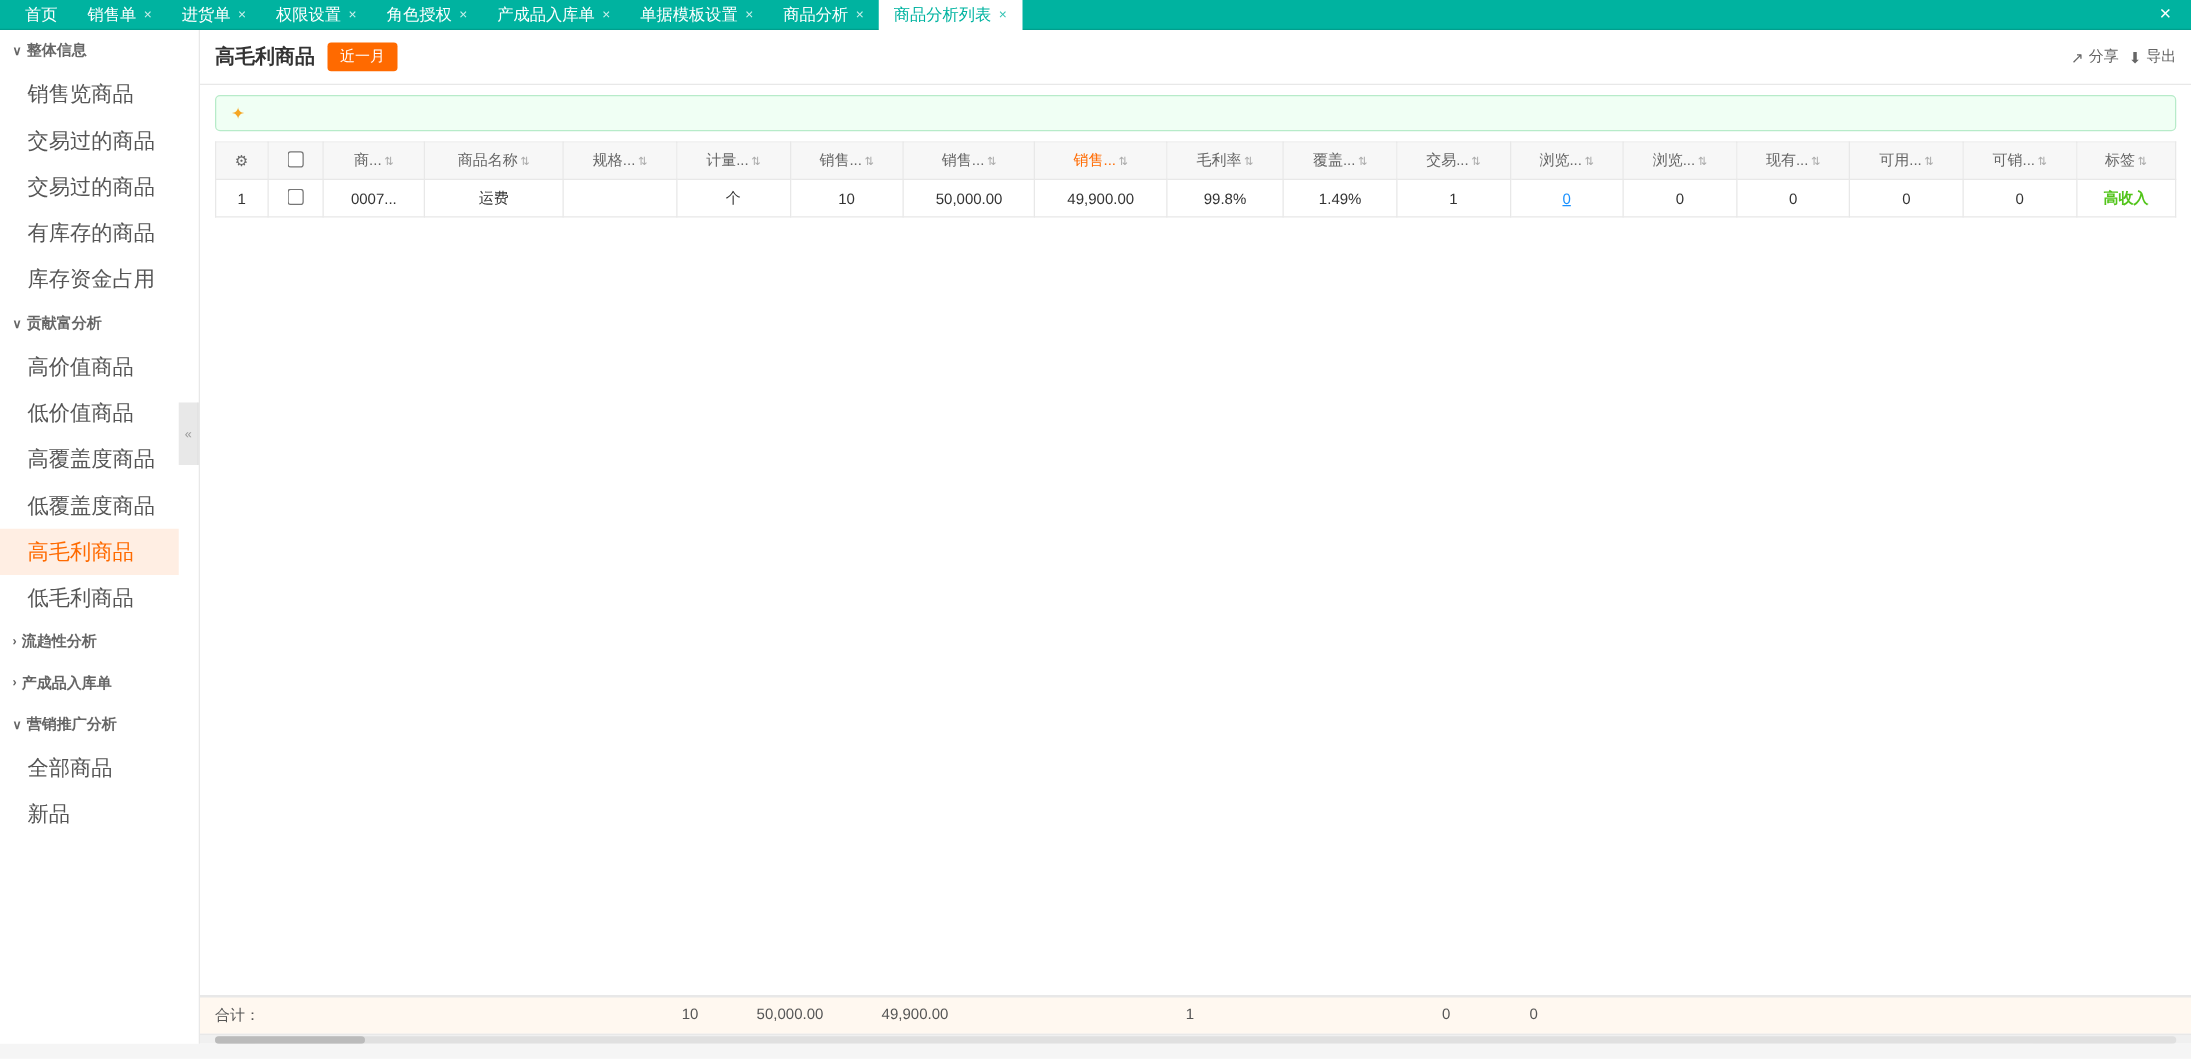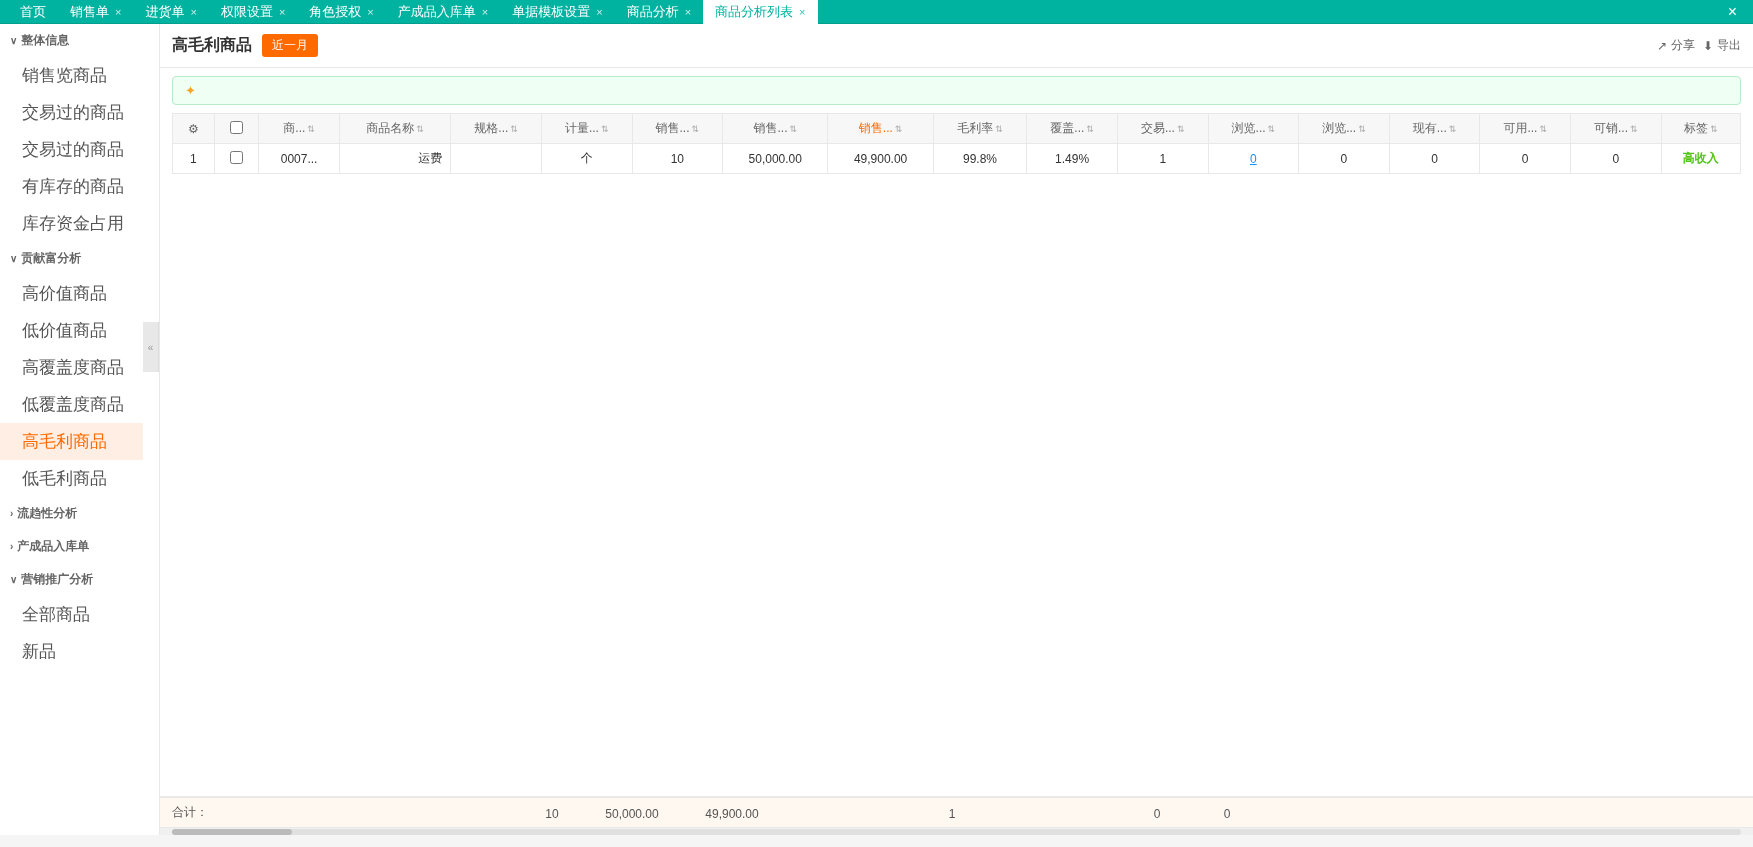--- a/index.html
+++ b/index.html
@@ -78,21 +78,21 @@
     th .sort-icon { color: #aaa; font-size: 9px; margin-left: 2px; }
     td {
       border: 1px solid #e8e8e8; padding: 6px 8px; text-align: center;
       color: #333; white-space: nowrap;
     }
     td.tag-cell { color: #52c41a; font-weight: bold; }
 
     
     .table-footer {
       border-top: 2px solid #e8e8e8; padding: 6px 12px;
-      background: #fff8f0; display: flex; align-items: flex-end;
+      background: #fff8f0; display: flex; align-items: flex-start;
       font-size: 12px; color: #555;
     }
     .footer-cells { display: flex; flex: 1; }
     .footer-cell { padding: 0 8px; text-align: center; }
 
     
     .bottom-scrollbar { height: 8px; background: #f0f0f0; border-top: 1px solid #e8e8e8; display: flex; align-items: center; }
     .scrollbar-track { flex: 1; height: 6px; background: #e0e0e0; border-radius: 3px; margin: 0 12px; }
     .scrollbar-thumb { width: 120px; height: 6px; background: #bbb; border-radius: 3px; }
 
@@ -265,21 +265,21 @@
             <th>可销...<span class="sort-icon">⇅</span></th>
             <th>标签<span class="sort-icon">⇅</span></th>
           </tr>
         </thead>
         <tbody id="table-body">
 
         <tr>
     <td>1</td>
     <td><input type="checkbox" style=""></td>
     <td>0007...</td>
-    <td style="text-align:right">运费</td>
+    <td style="text-align:center">运费</td>
     <td></td>
     <td>个</td>
     <td>10</td>
     <td>50,000.00</td>
     <td>49,900.00</td>
     <td>99.8%</td>
     <td>1.49%</td>
     <td>1</td>
     <td style="text-decoration:underline;color:#1890ff;cursor:pointer">0</td>
     <td>0</td>

